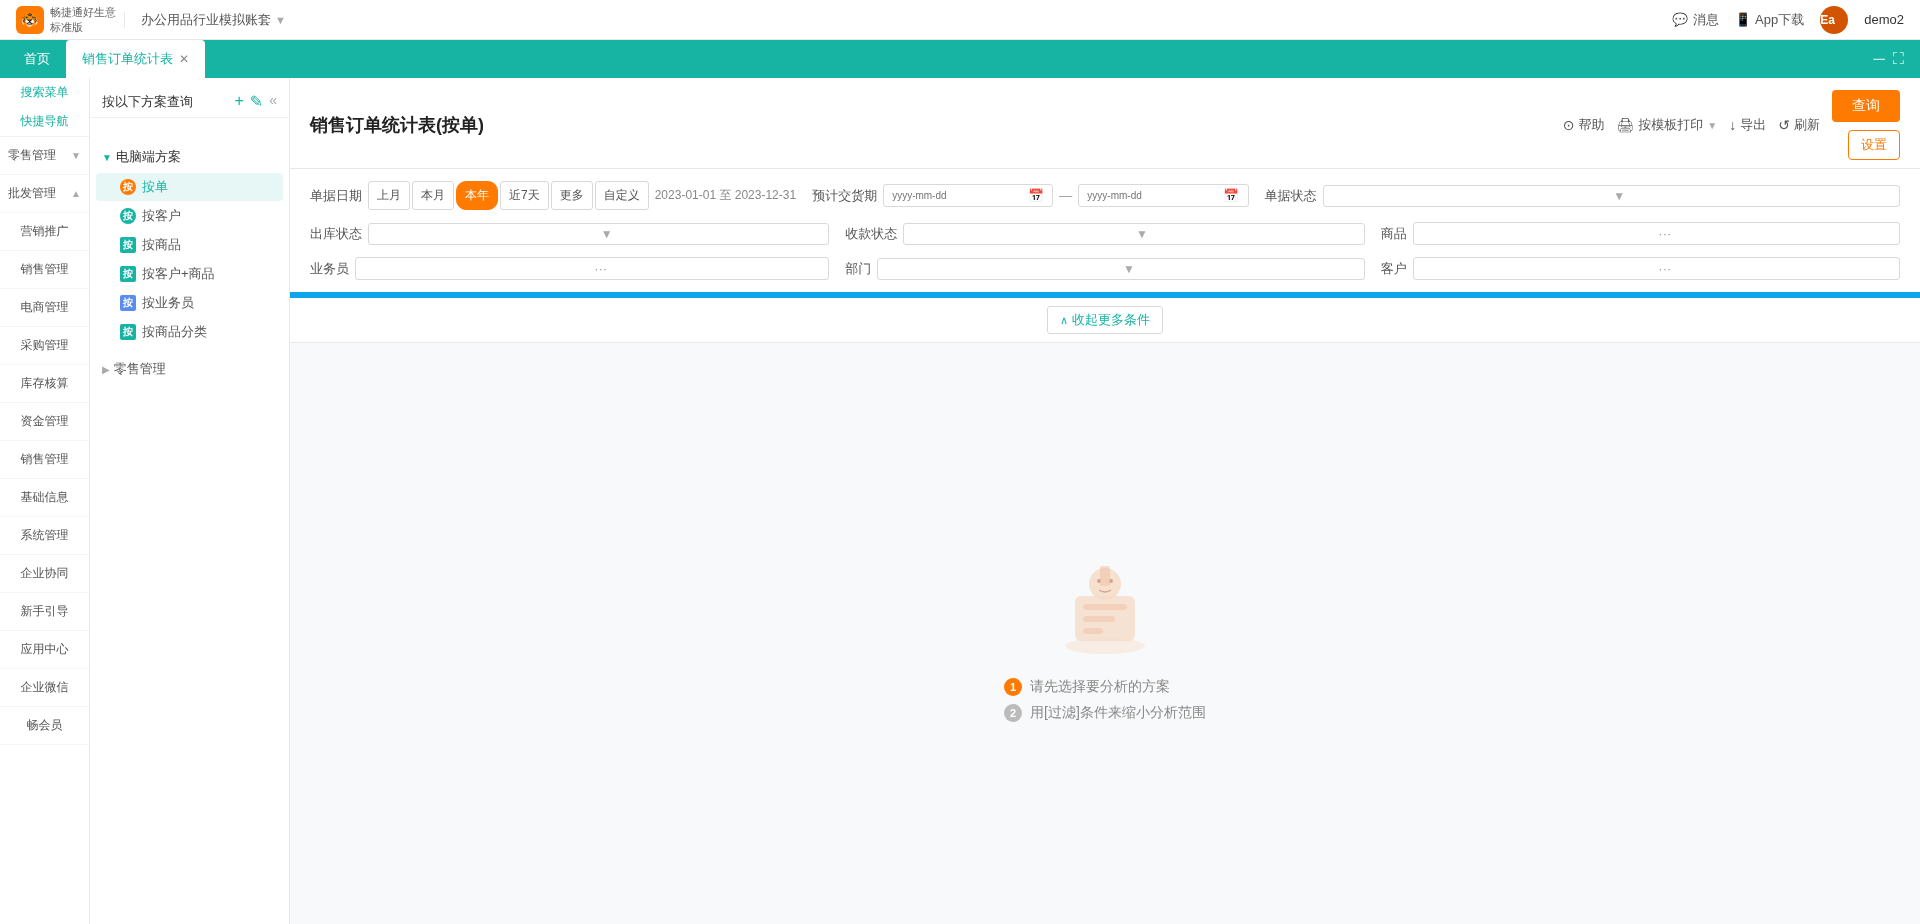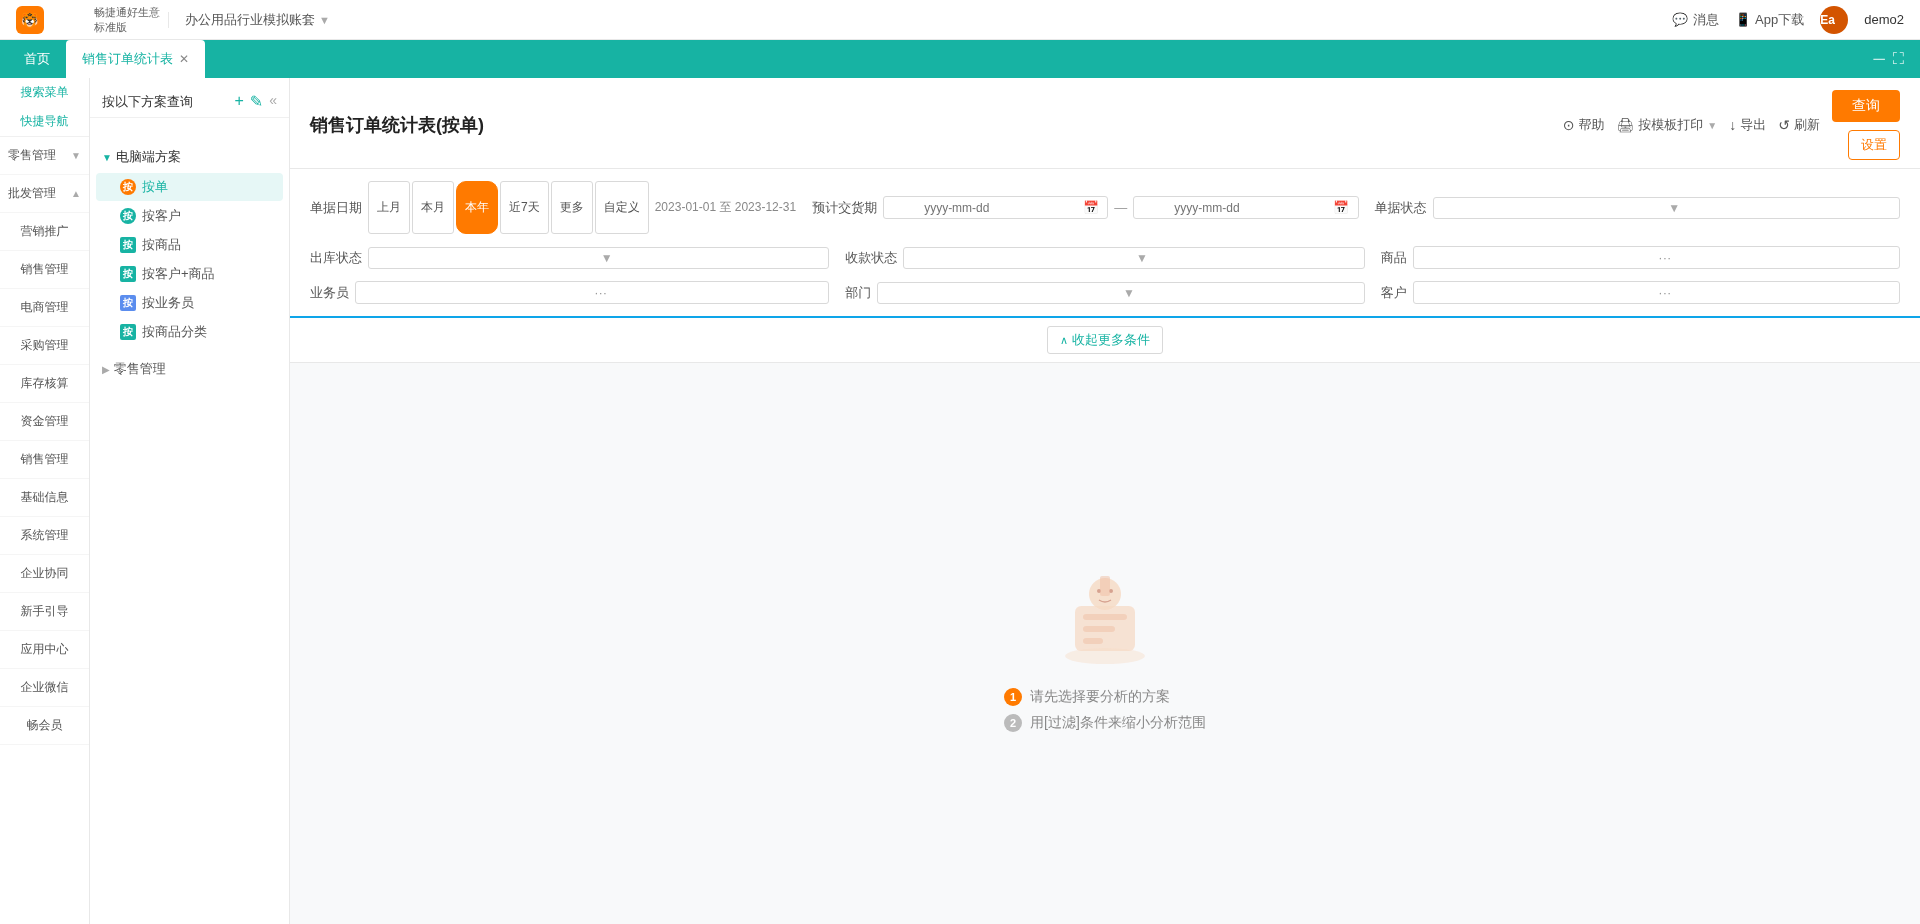--- a/index.html
+++ b/index.html
@@ -3,21 +3,21 @@
   <meta charset="utf-8">
   <style>
     * { box-sizing: border-box; margin: 0; padding: 0; }
     body { font-family: 'Microsoft YaHei', Arial, sans-serif; font-size: 13px; background: #f0f2f5; color: #333; display: flex; flex-direction: column; height: 100vh; overflow: hidden; }
 
     
     .topbar { background: #fff; height: 40px; display: flex; align-items: center; padding: 0 16px; border-bottom: 1px solid #e8e8e8; justify-content: space-between; }
     .topbar-left { display: flex; align-items: center; gap: 8px; }
     .logo-area { display: flex; align-items: center; gap: 6px; }
     .logo-icon { width: 28px; height: 28px; background: #ff7a00; border-radius: 6px; display: flex; align-items: center; justify-content: center; color: white; font-size: 14px; font-weight: bold; }
-    .logo-text { font-size: 11px; color: #666; line-height: 1.3; margin-left: 44px; }
+    .logo-text { font-size: 11px; color: #666; line-height: 1.3; }
     .app-selector { display: flex; align-items: center; gap: 4px; color: #555; font-size: 13px; cursor: pointer; padding: 4px 8px; border-radius: 4px; }
     .topbar-right { display: flex; align-items: center; gap: 16px; }
     .topbar-action { display: flex; align-items: center; gap: 4px; color: #555; font-size: 13px; cursor: pointer; }
     .user-avatar { width: 28px; height: 28px; border-radius: 50%; background: #d35400; display: flex; align-items: center; justify-content: flex-start; color: white; font-size: 12px; font-weight: bold; }
 
     
     .nav-tabs { background: #17b3a3; height: 38px; display: flex; align-items: stretch; padding: 0 8px; gap: 0; }
     .nav-tab { display: flex; align-items: center; padding: 0 16px; color: rgba(255,255,255,0.85); font-size: 13px; cursor: pointer; border-radius: 4px 4px 0 0; gap: 6px; }
     .nav-tab.home { color: white; }
     .nav-tab.active { background: white; color: #17b3a3; font-weight: 400; }
@@ -64,31 +64,31 @@
     .main-panel { flex: 1; display: flex; flex-direction: column; overflow: hidden; }
     .page-header { background: #fff; padding: 12px 20px 8px; border-bottom: 1px solid #e8e8e8; display: flex; align-items: center; justify-content: space-between; }
     .page-title { font-size: 18px; font-weight: 600; color: #222; }
     .page-header-actions { display: flex; align-items: center; gap: 12px; }
     .header-action { display: flex; align-items: center; gap: 4px; font-size: 13px; color: #555; cursor: pointer; }
     .header-action .icon { font-size: 14px; }
     .query-btn { background: #ff7a00; color: white; border: none; padding: 7px 20px; border-radius: 4px; font-size: 14px; cursor: pointer; }
     .setting-btn { background: white; color: #ff7a00; border: 1px solid #ff7a00; padding: 5px 12px; border-radius: 4px; font-size: 13px; cursor: pointer; margin-top: 4px; }
 
     
-    .filter-area { background: #fff; padding: 12px 20px; border-bottom: 2px solid #0ea5e9; }
+    .filter-area { background: #fff; padding: 12px 20px; border-bottom: 6px solid #0ea5e9; }
     .filter-row { display: flex; align-items: center; gap: 16px; margin-bottom: 12px; flex-wrap: wrap; }
     .filter-row:last-child { margin-bottom: 0; }
     .filter-item { display: flex; align-items: center; gap: 6px; }
     .filter-label { font-size: 13px; color: #555; white-space: nowrap; }
     .date-btn-group { display: flex; align-items: center; gap: 2px; }
-    .date-btn { padding: 17px 8px; border: 1px solid #d9d9d9; border-radius: 3px; font-size: 12px; color: #555; cursor: pointer; background: white; }
+    .date-btn { padding: 5px 8px; border: 1px solid #d9d9d9; border-radius: 3px; font-size: 12px; color: #555; cursor: pointer; background: white; }
     .date-btn.active { background: #ff7a00; color: white; border-color: #ff7a00; border-radius: 10px; }
     .date-range-text { font-size: 12px; color: #888; }
     .date-input { display: flex; align-items: center; gap: 4px; border: 1px solid #d9d9d9; border-radius: 3px; padding: 3px 8px; background: white; min-width: 140px; }
-    .date-input input { border: none; outline: none; font-size: 12px; color: #999; width: 100%; background: transparent; margin-left: 32px; }
+    .date-input input { border: none; outline: none; font-size: 10px; color: #999; width: 100%; background: transparent; }
     .date-input .cal-icon { color: #ff7a00; font-size: 13px; }
     .date-separator { color: #999; font-size: 13px; }
     .select-filter { display: flex; align-items: center; gap: 4px; border: 1px solid #d9d9d9; border-radius: 3px; padding: 3px 10px; background: white; min-width: 180px; cursor: pointer; position: relative; }
     .select-filter span { flex: 1; color: #999; font-size: 13px; }
     .select-filter .down-icon { color: #aaa; font-size: 12px; }
     .more-filter { color: #aaa; font-size: 14px; cursor: pointer; padding: 0 4px; }
     .collapse-bar { display: flex; justify-content: center; padding: 8px; background: #fff; border-bottom: 1px solid #e8e8e8; }
     .collapse-btn { display: flex; align-items: center; gap: 4px; color: #17b3a3; font-size: 13px; cursor: pointer; border: 1px solid #d9d9d9; border-radius: 3px; padding: 4px 12px; background: white; }
     .collapse-btn .icon { font-size: 11px; }
 

